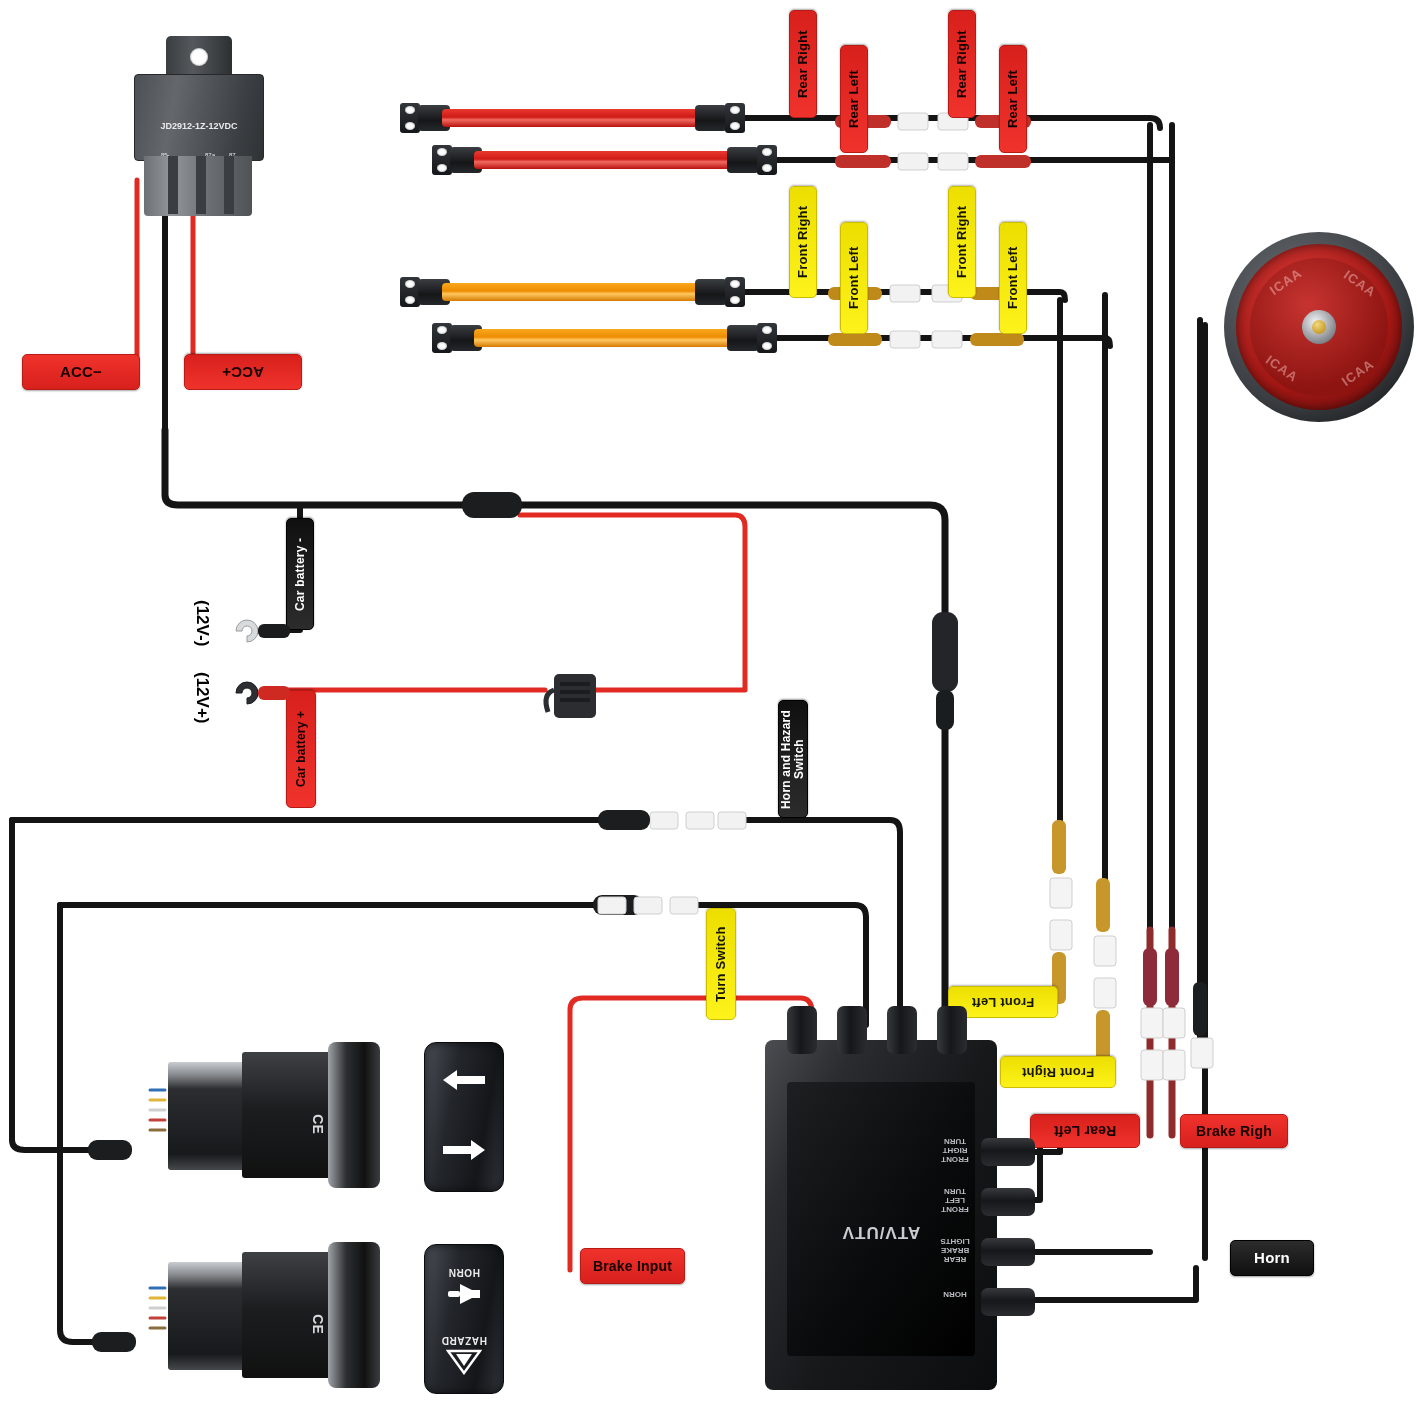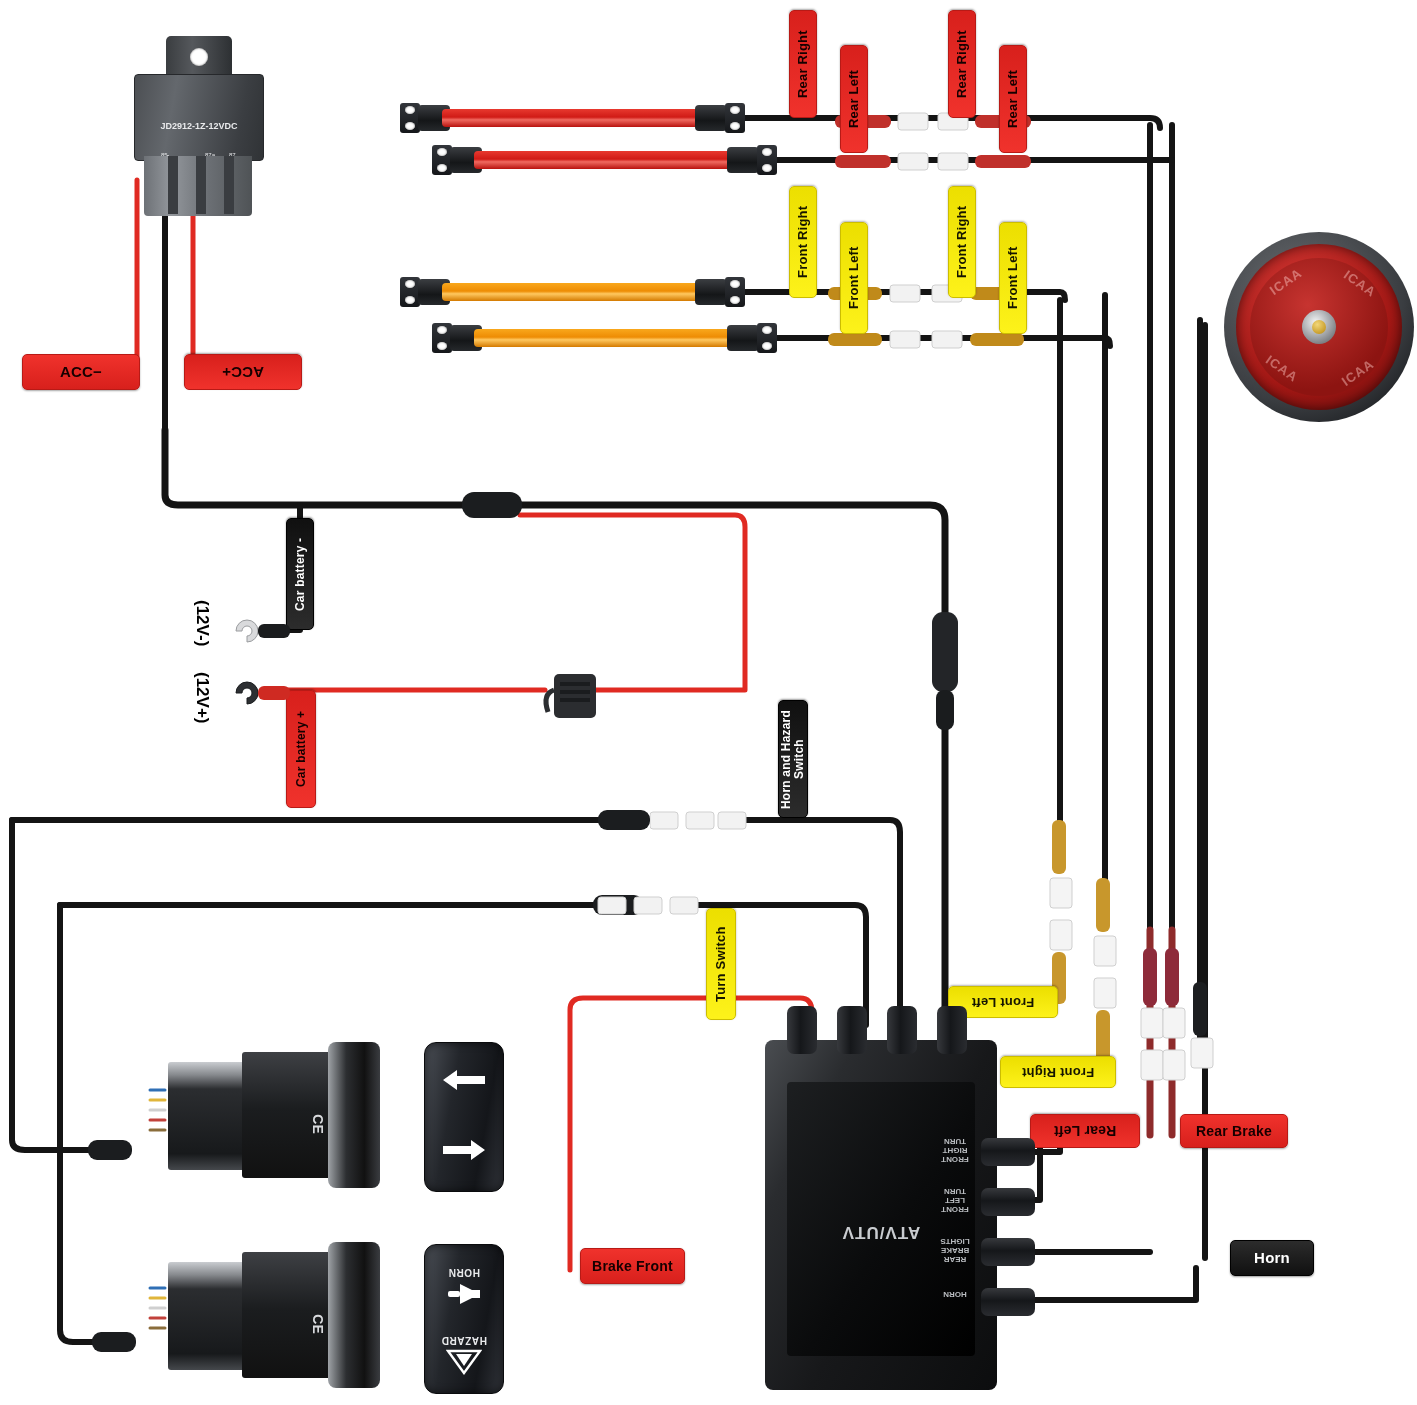--- a/index.html
+++ b/index.html
@@ -335,21 +335,21 @@
   <svg style="position:absolute;left:538px;top:668px;width:72px;height:58px;">
     <rect x="16" y="6" width="42" height="44" rx="5" fill="#2b2d30"></rect>
     <rect x="22" y="14" width="30" height="4" fill="#1a1c1e"></rect>
     <rect x="22" y="22" width="30" height="4" fill="#1a1c1e"></rect>
     <rect x="22" y="30" width="30" height="4" fill="#1a1c1e"></rect>
     <path d="M16 22 q-12 4 -6 22" stroke="#2b2d30" stroke-width="5" fill="none"></path>
   </svg>
 
   <div class="tag black rot-cw" style="left:778px;top:700px;width:30px;height:118px;font-size:12px;">Horn and Hazard Switch</div>
   <div class="tag yellow rot-cw" style="left:706px;top:908px;width:30px;height:112px;font-size:13px;">Turn Switch</div>
-  <div class="tag red" style="left:580px;top:1248px;width:105px;height:36px;font-size:14px;">Brake Front</div>
+  <div class="tag red" style="left:580px;top:1248px;width:105px;height:36px;font-size:14px;">Brake Input</div>
 
   <svg style="position:absolute;left:650px;top:808px;width:130px;height:26px;">
     <rect x="0" y="4" width="28" height="17" rx="3" fill="#f2f2f2" stroke="#cfcfcf"></rect>
     <rect x="36" y="4" width="28" height="17" rx="3" fill="#f2f2f2" stroke="#cfcfcf"></rect>
     <rect x="68" y="4" width="28" height="17" rx="3" fill="#f2f2f2" stroke="#cfcfcf"></rect>
   </svg>
   <svg style="position:absolute;left:588px;top:893px;width:130px;height:26px;">
     <rect x="10" y="4" width="28" height="17" rx="3" fill="#f2f2f2" stroke="#cfcfcf"></rect>
     <rect x="46" y="4" width="28" height="17" rx="3" fill="#f2f2f2" stroke="#cfcfcf"></rect>
     <rect x="82" y="4" width="28" height="17" rx="3" fill="#f2f2f2" stroke="#cfcfcf"></rect>
@@ -376,21 +376,21 @@
       <rect x="133" y="240" width="22" height="30" rx="3" fill="#f4f4f4" stroke="#cfcfcf"></rect>
 
       <rect x="163" y="172" width="14" height="54" rx="6" fill="#1c1e20"></rect>
       <rect x="161" y="228" width="22" height="30" rx="3" fill="#f4f4f4" stroke="#cfcfcf"></rect>
     </g>
   </svg>
 
   <div class="tag yellow flip180" style="left:948px;top:986px;width:110px;height:32px;font-size:13px;">Front Left</div>
   <div class="tag yellow flip180" style="left:1000px;top:1056px;width:116px;height:32px;font-size:13px;">Front Right</div>
   <div class="tag red flip180" style="left:1030px;top:1114px;width:110px;height:34px;font-size:14px;">Rear Left</div>
-  <div class="tag red" style="left:1180px;top:1114px;width:108px;height:34px;font-size:14px;">Rear Brake</div>
+  <div class="tag red" style="left:1180px;top:1114px;width:108px;height:34px;font-size:14px;">Brake Righ</div>
   <div class="tag black" style="left:1230px;top:1240px;width:84px;height:36px;font-size:15px;">Horn</div>
 
   <div id="ctrlbox">
     <div class="shell"></div>
     <div class="face">
       <div class="logo">ATV/UTV</div>
     </div>
 
     <div class="port-top" style="left:22px;top:-34px;"></div>
     <div class="port-top" style="left:72px;top:-34px;"></div>

